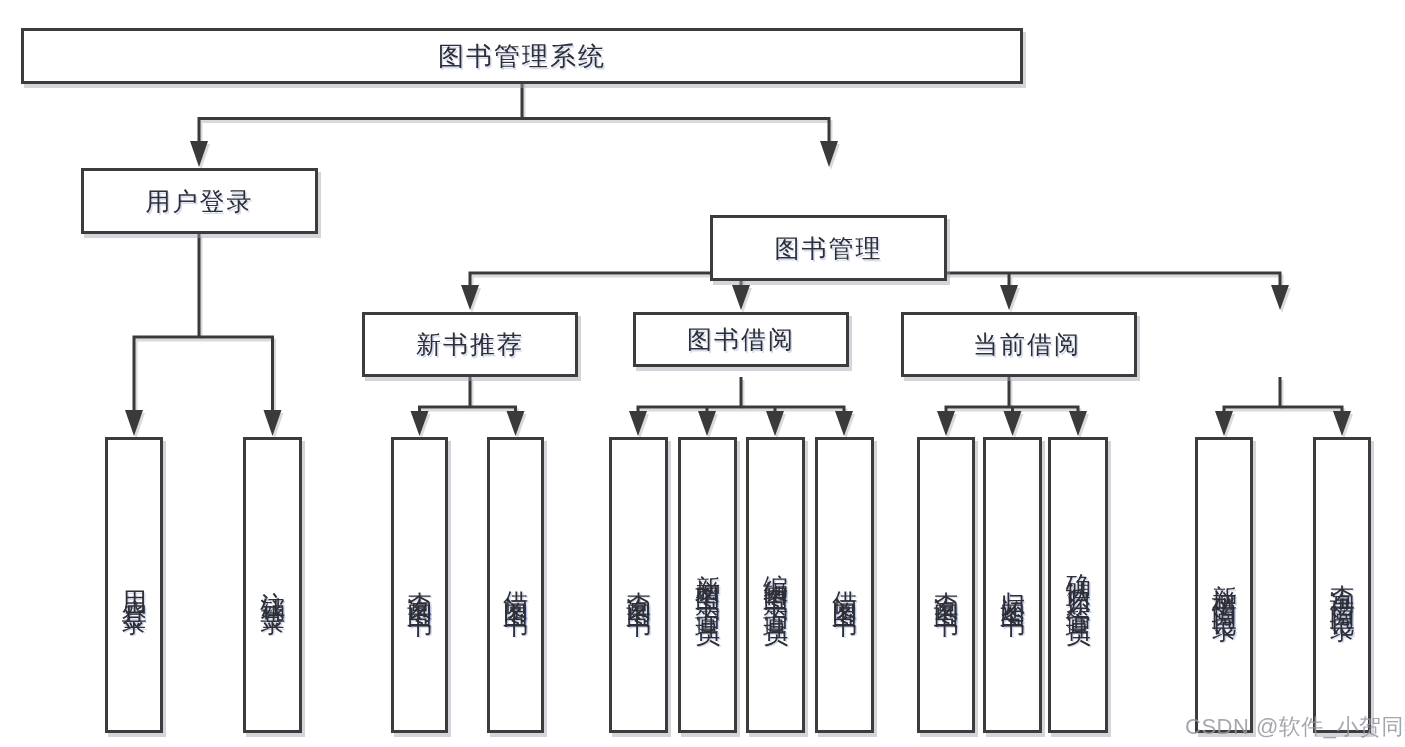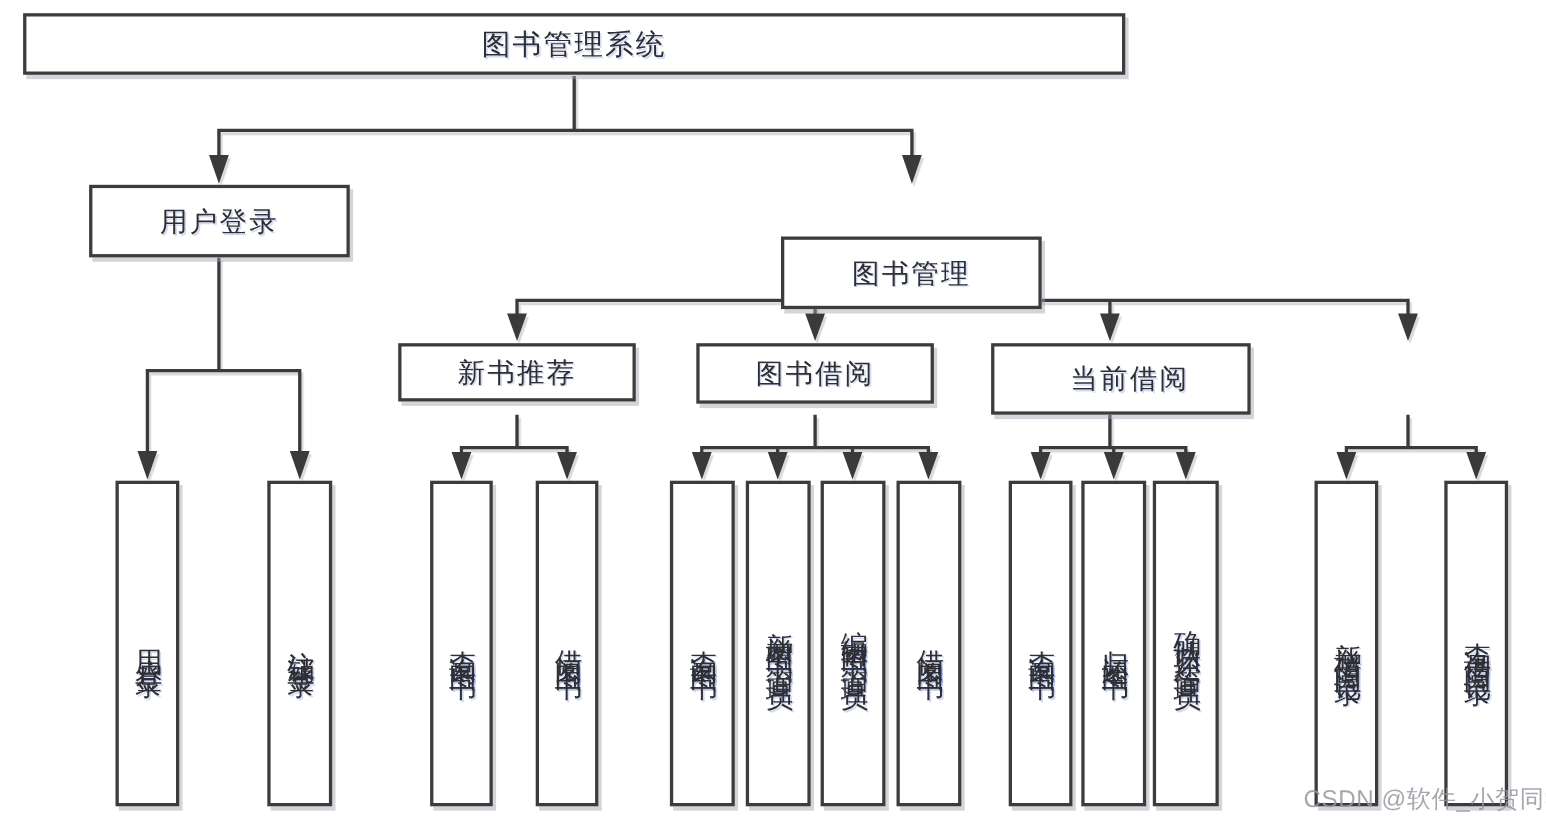--- a/index.html
+++ b/index.html
@@ -94,26 +94,26 @@
       <polygon points="1069,411 1087,411 1078,436"></polygon>
     </g>
 
     <g>
       <path d="M1280 377 V408.5 M1222.5 407 H1343.5 M1224 408 V414 M1342 408 V414"></path>
       <polygon points="1215,411 1233,411 1224,436"></polygon>
       <polygon points="1333,411 1351,411 1342,436"></polygon>
     </g>
   </svg>
 
-  <div class="node root" style="left:21px;top:12px;width:1002px;height:56px;">图书管理系统</div>
+  <div class="node root" style="left:21px;top:28px;width:1002px;height:56px;">图书管理系统</div>
 
   <div class="node" style="left:81px;top:168px;width:237px;height:66px;">用户登录</div>
   <div class="node" style="left:710px;top:168px;width:237px;height:66px;margin-top:47px;">图书管理</div>
 
-  <div class="node" style="left:362px;top:312px;width:216px;height:53px;">新书推荐</div>
+  <div class="node" style="left:362px;top:312px;width:216px;height:65px;">新书推荐</div>
   <div class="node" style="left:633px;top:312px;width:216px;height:55px;">图书借阅</div>
   <div class="node" style="left:901px;top:312px;width:236px;height:65px;padding-left:16px;">当前借阅</div>
 
   <div class="leaf" style="left:105px;width:58px;">
     <span class="vtext">用户登录</span>
   </div>
   <div class="leaf" style="left:243px;width:59px;">
     <span class="vtext">注销登录</span>
   </div>
 

